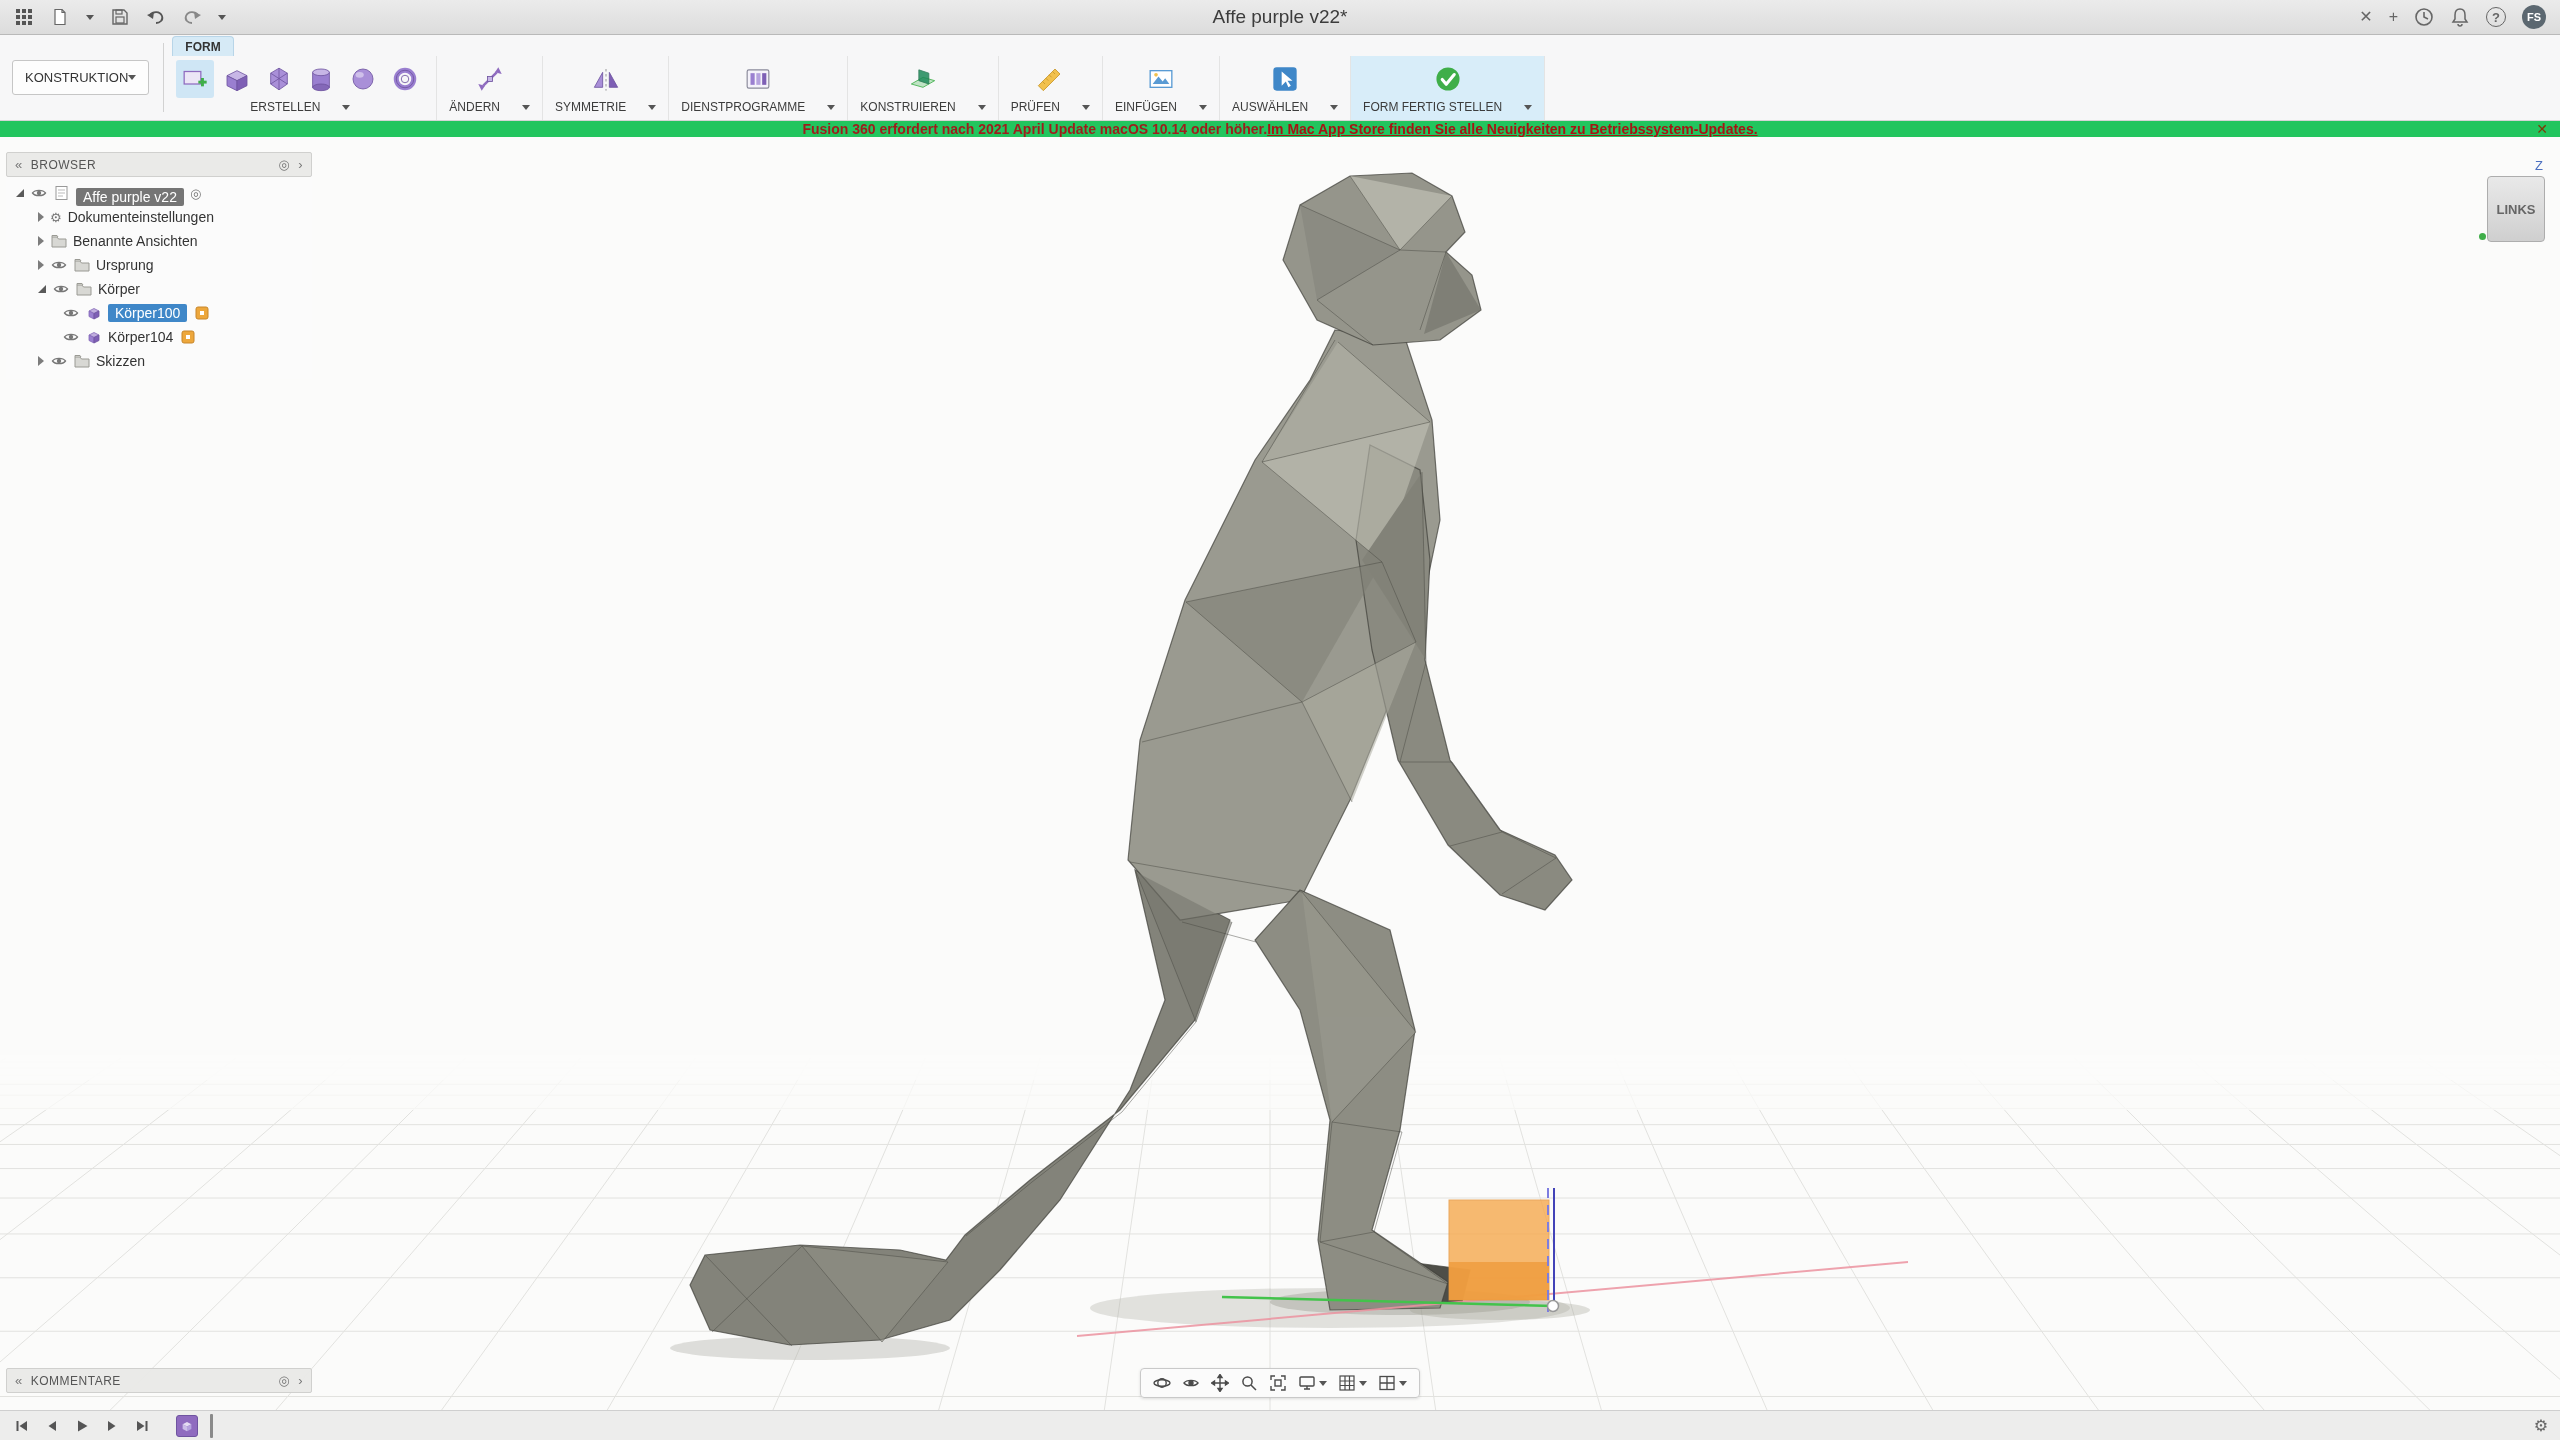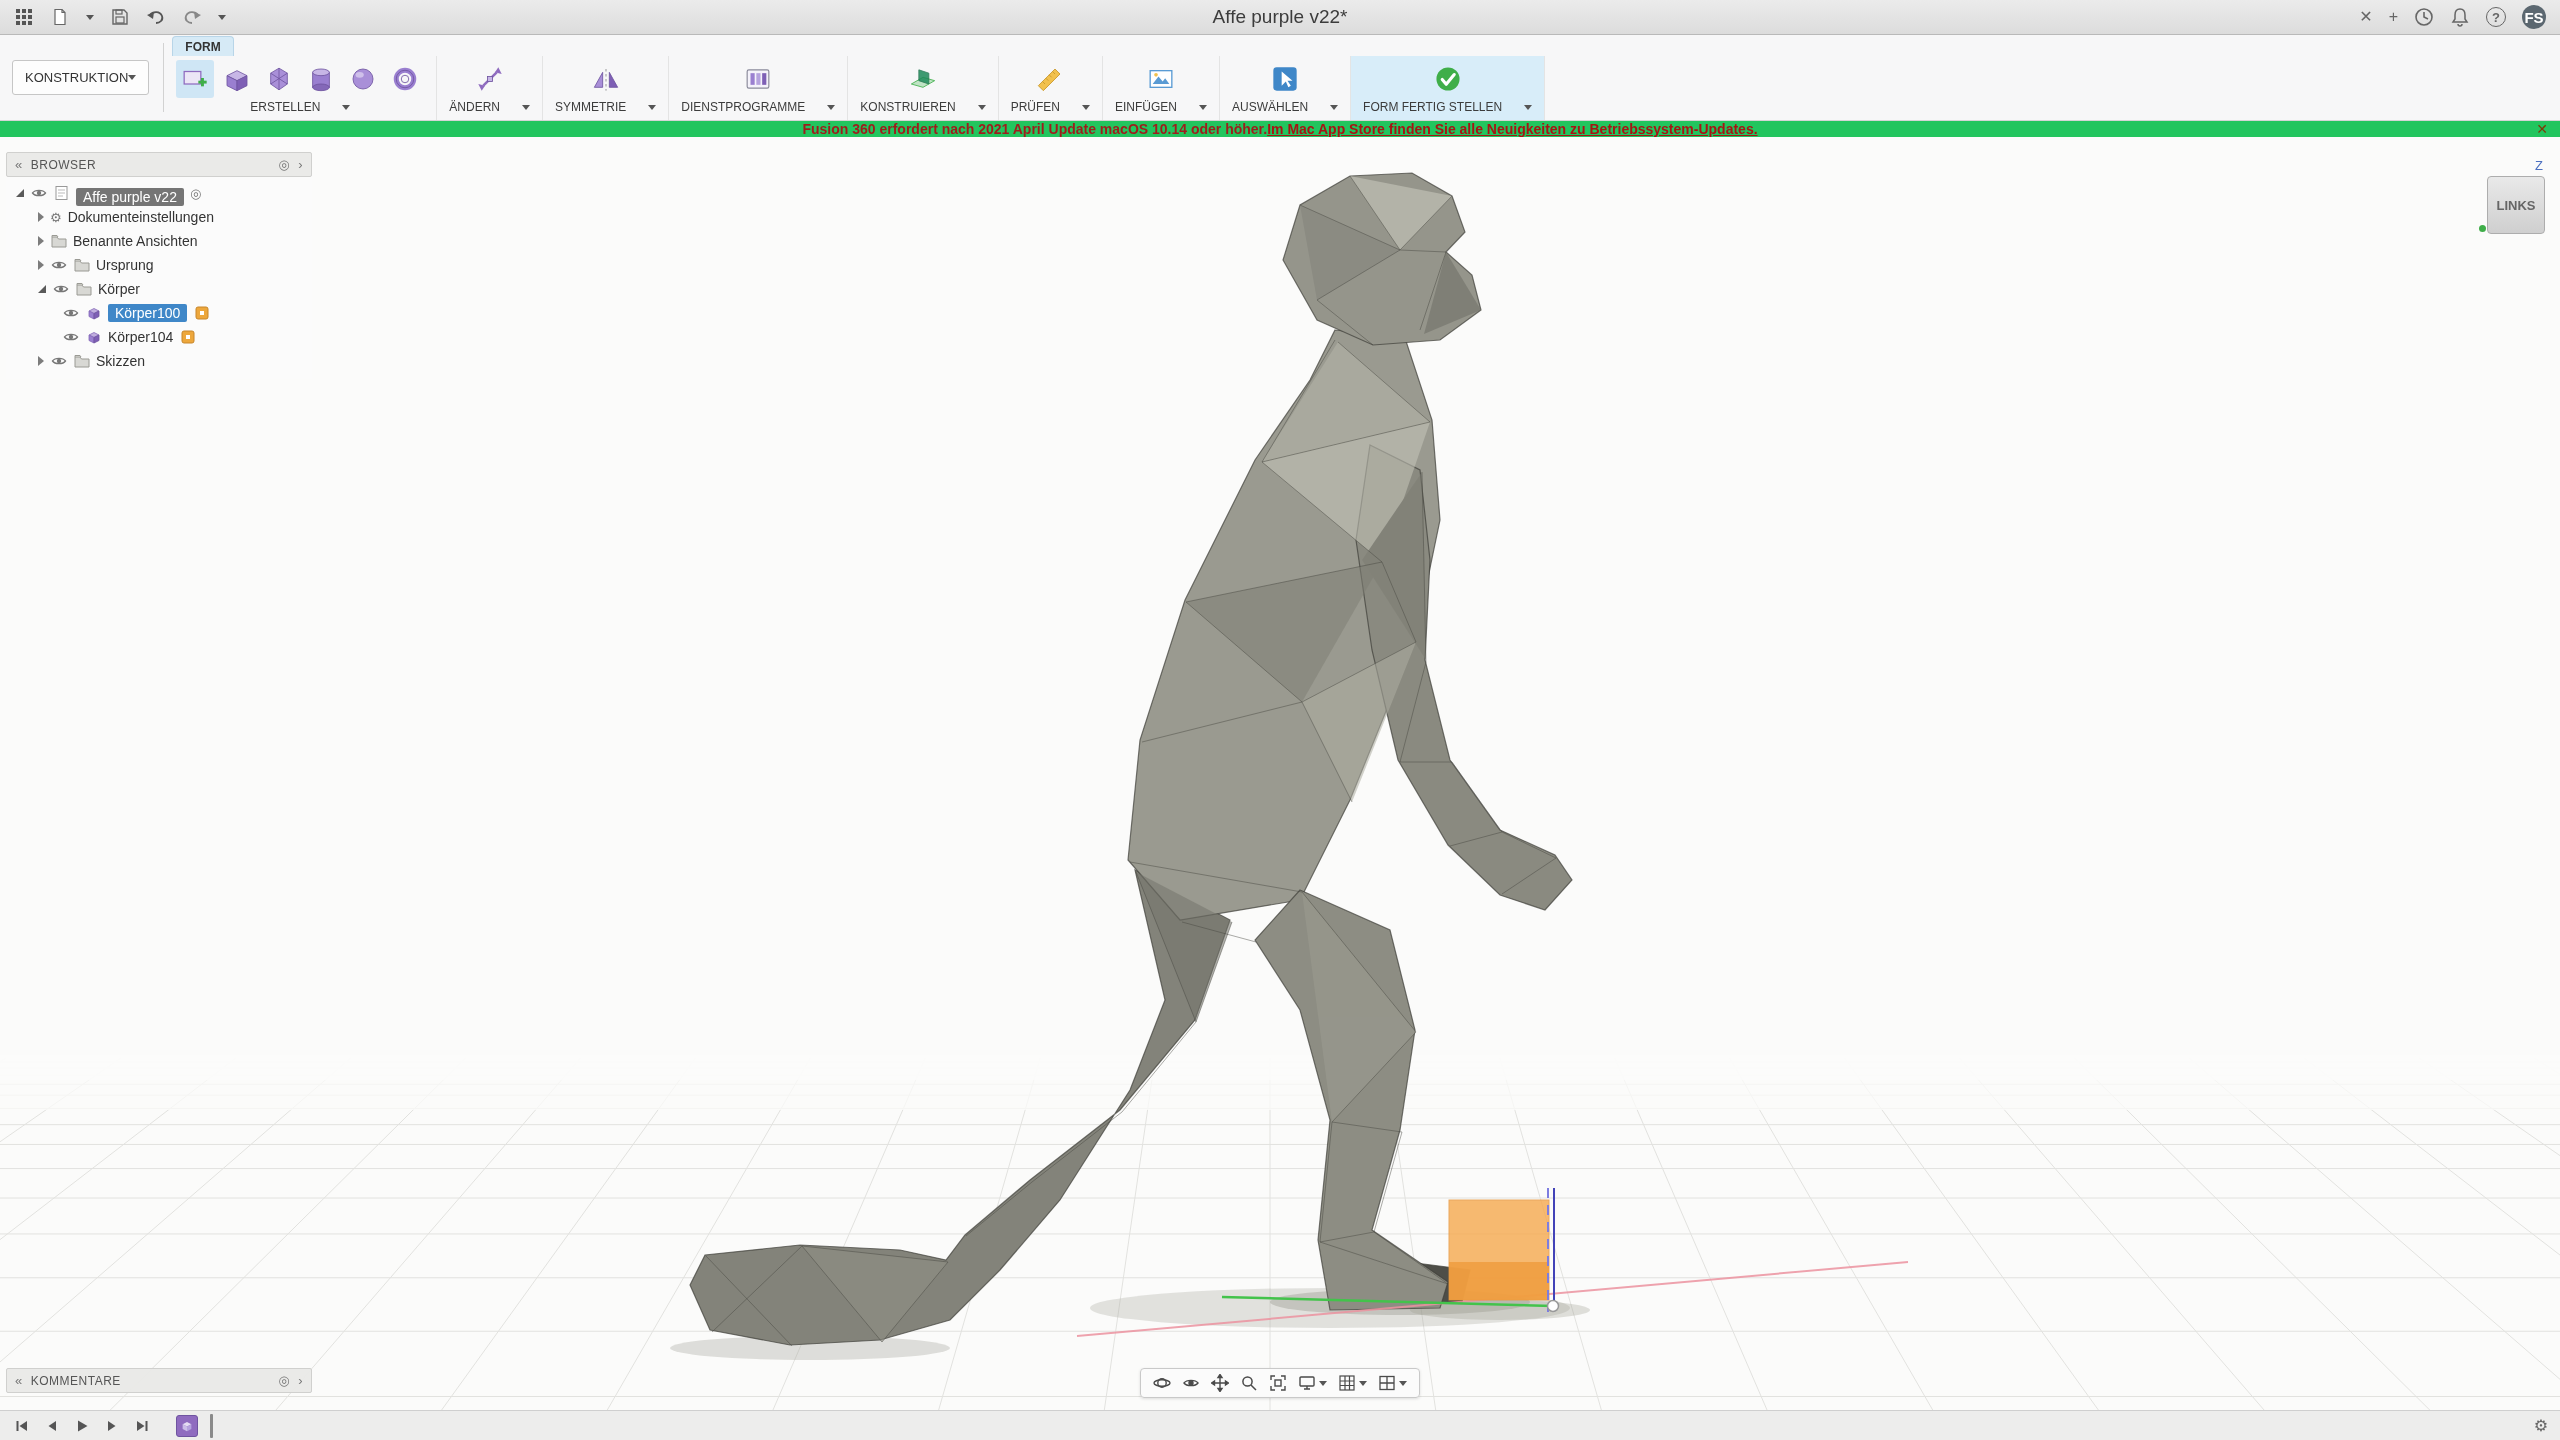--- a/index.html
+++ b/index.html
@@ -16,21 +16,21 @@
     background:linear-gradient(#ebebeb,#dcdcdc); border-bottom:1px solid #b9b9b9;
     display:flex; align-items:center; justify-content:space-between; padding:8px 14px; }
   .tb-left, .tb-right { display:flex; align-items:center; gap:16px; }
   .tb-ic { width:20px; height:20px; display:flex; align-items:center; justify-content:center; color:#555; }
   .tb-ic svg { display:block; }
   .title-center { position:absolute; left:0; right:0; text-align:center; font-size:19px; color:#3c3c3c; pointer-events:none; }
   .glyph-btn { font-size:16px; color:#666; line-height:1; cursor:default; }
   .help-circle { width:20px; height:20px; border:1.6px solid #666; border-radius:50%; color:#666;
     font-size:13px; font-weight:bold; display:flex; align-items:center; justify-content:center; }
   .avatar { width:24px; height:24px; border-radius:50%; background:#5b6770; color:#fff;
-    font-size:15px; font-weight:bold; display:flex; align-items:center; justify-content:center; }
+    font-size:11px; font-weight:bold; display:flex; align-items:center; justify-content:center; }
 
   
   .toolbar { position:absolute; top:35px; left:0; right:0; height:86px; z-index:20;
     background:#f7f7f8; border-bottom:1px solid #d5d5d5; display:flex; align-items:stretch; }
   .workspace-btn { align-self:center; margin:0 14px 0 12px; background:#fdfdfd; border:1px solid #c6c6c6;
     border-radius:3px; padding:9px 12px; font-size:13px; color:#333; display:flex; align-items:center; gap:0; }
   .tb-sep-big { width:1px; background:#d2d2d2; margin:8px 0; }
   .tab-groups { display:flex; flex-direction:column; }
   .tabs-row { height:21px; display:flex; align-items:flex-end; padding-left:8px; }
   .form-tab { background:#d6eaf6; border:1px solid #b8d5e8; border-bottom:none; border-radius:4px 4px 0 0;
@@ -69,21 +69,21 @@
   .tri.expanded { border-bottom:8px solid #5a5a5a; border-left:8px solid transparent; }
   .ticon { width:17px; height:17px; flex:none; display:flex; align-items:center; justify-content:center; }
   .pill { padding:1px 7px; border-radius:2px; white-space:nowrap; }
   .pill.dark { background:#757575; color:#fff;margin-top:8px; }
   .pill.blue { background:#3f87c8; color:#fff; }
   .glyph-sm { font-size:13px; color:#777; line-height:1; }
 
   
   .viewcube { position:absolute; right:15px; top:158px; z-index:10; width:70px; text-align:center; }
   .vc-z { text-align:right; padding-right:2px; color:#4a6fc0; font-size:13px; height:18px; }
-  .vc-face { width:58px; height:58px; margin-left:12px; background:linear-gradient(#e9e9e9,#cfcfcf);
+  .vc-face { width:58px; height:66px; margin-left:12px; background:linear-gradient(#e9e9e9,#cfcfcf);
     border:1px solid #adadad; border-radius:4px; display:flex; align-items:center; justify-content:center;
     font-size:13px; color:#666; font-weight:bold; }
   .vc-y-dot { position:absolute; left:4px; bottom:2px; width:7px; height:7px; border-radius:50%; background:#3fae49; }
 
   
   .navbar { position:absolute; left:50%; transform:translateX(-50%); top:1368px; height:30px; z-index:10;
     background:rgba(251,251,251,0.95); border:1px solid #c9c9c9; border-radius:4px;
     display:flex; align-items:center; padding:0 8px; gap:3px; box-shadow:0 1px 3px rgba(0,0,0,0.12); }
   .nav-btn { display:flex; align-items:center; gap:3px; padding:3px 4px; border-radius:3px; color:#4a4a4a; }
   .nav-btn svg { display:block; }

